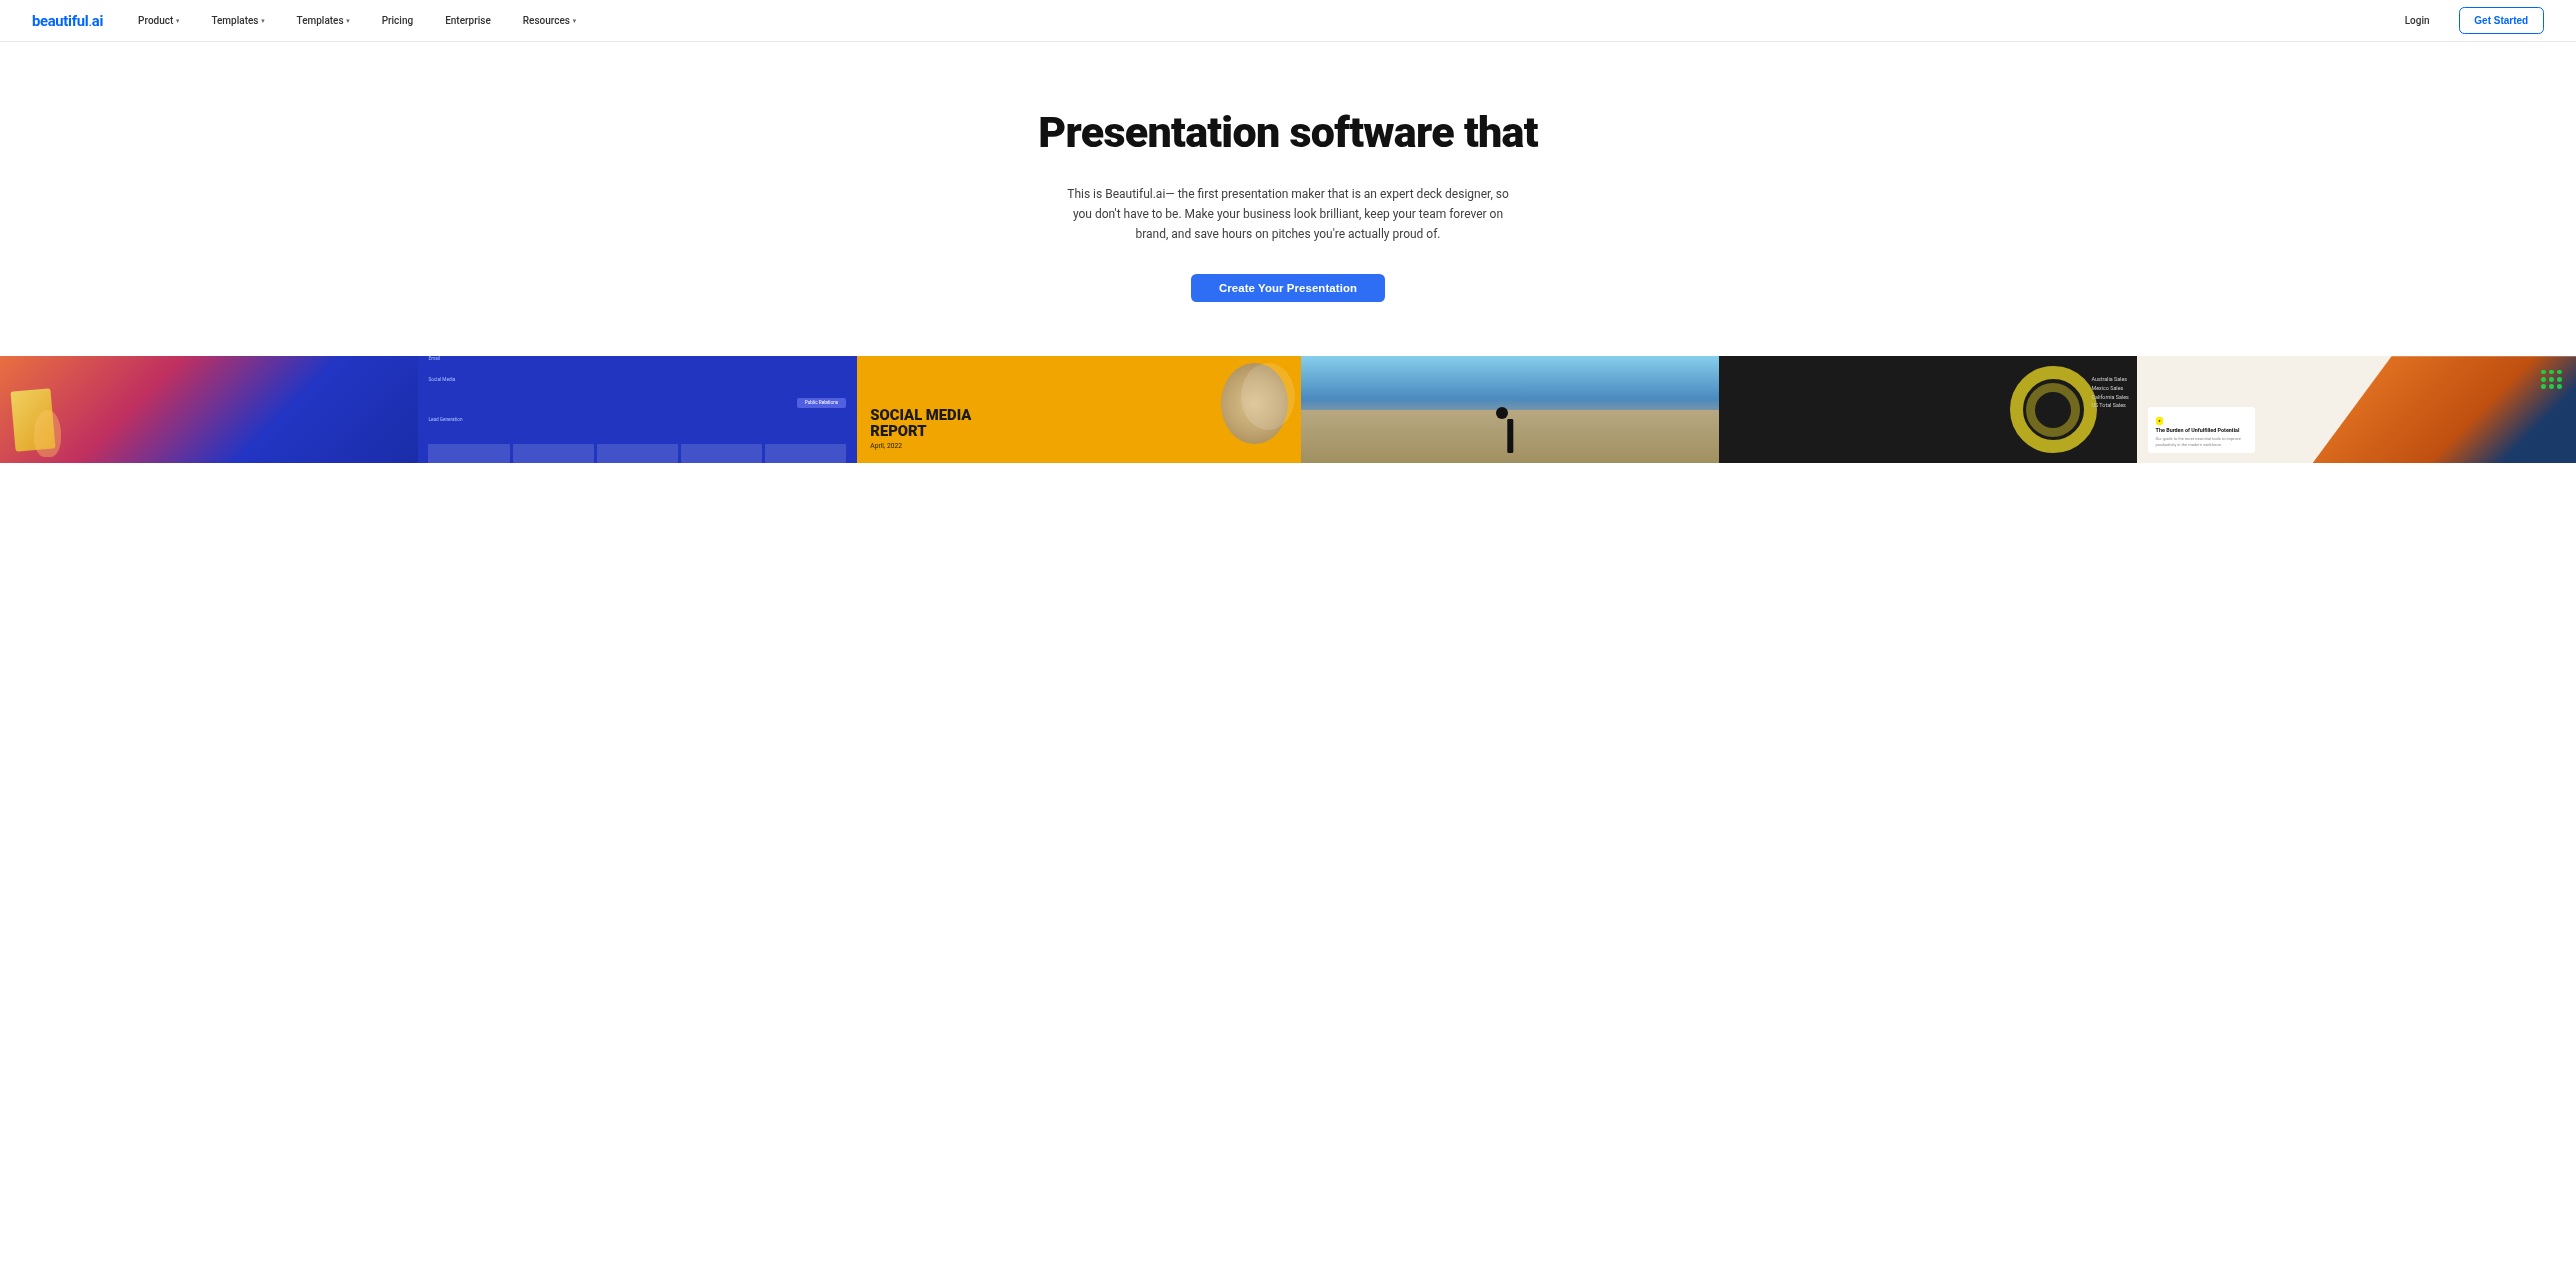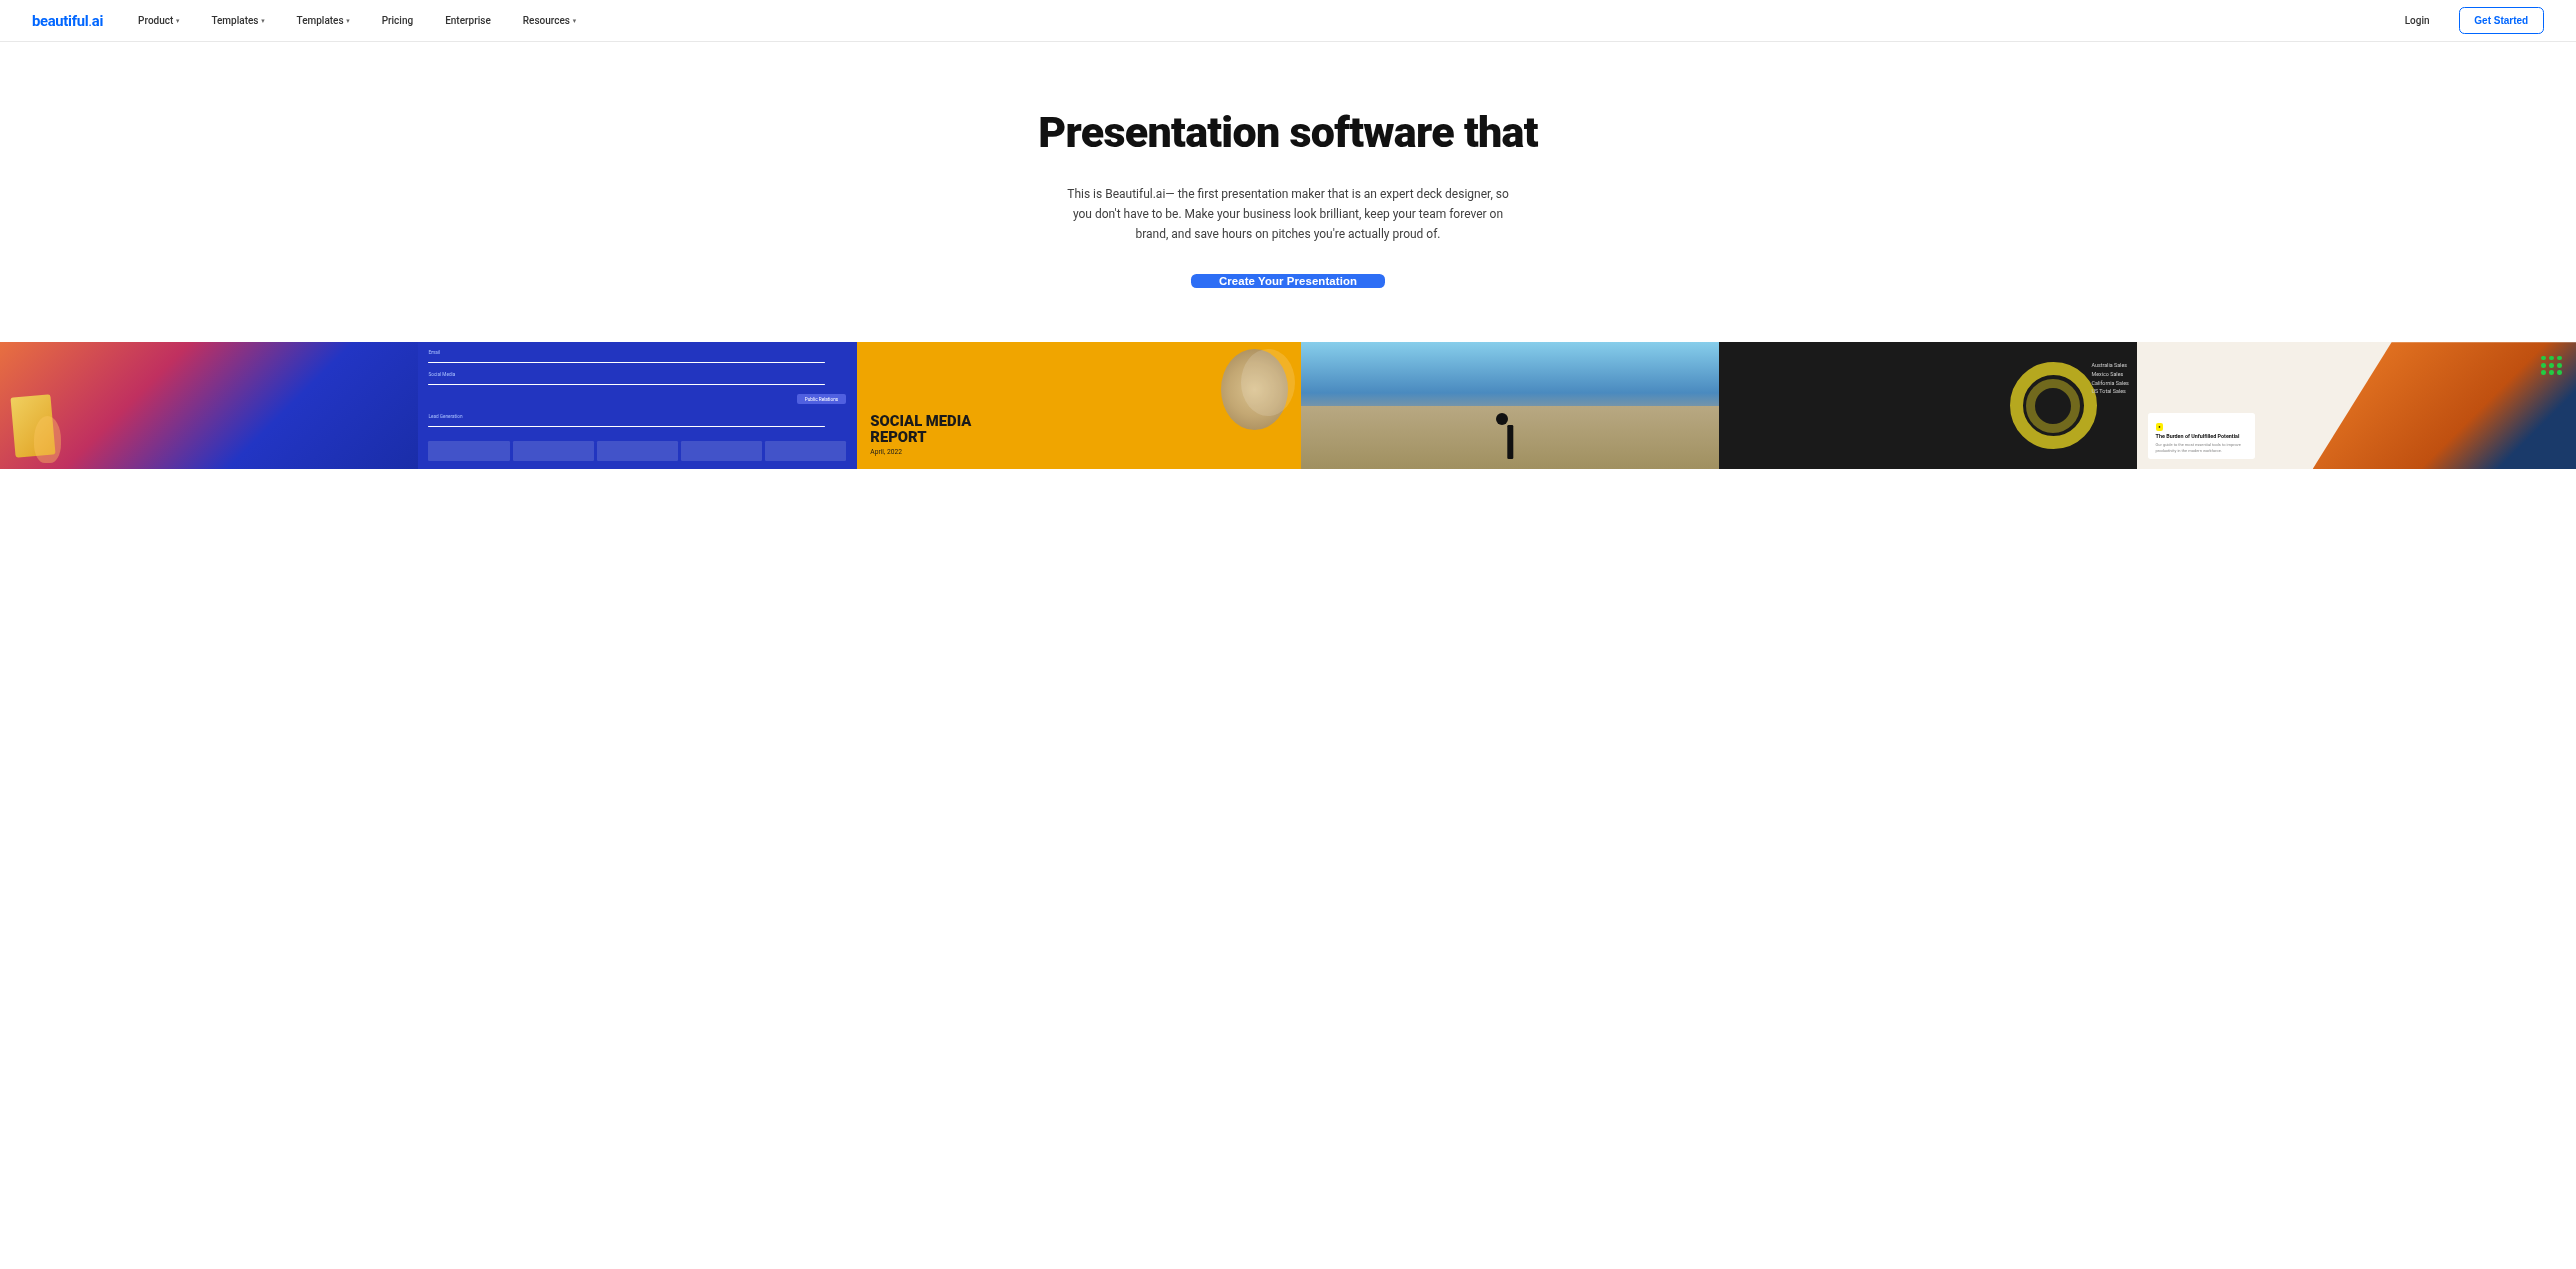--- a/index.html
+++ b/index.html
@@ -123,35 +123,35 @@
       color: #404040;
       max-width: 456px;
       margin-bottom: 29.5px;
     }
 
     .cta-button {
       background: #2d6ef5;
       color: #ffffff;
       font-size: 11.4px;
       font-weight: 700;
-      padding: 1px 28px;
+      padding: 8px 28px;
       border-radius: 5.4px;
       cursor: pointer;
       border: none;
       letter-spacing: 0.1px;
       transition: background 0.15s;
     }
 
     
     .gallery-strip {
       display: flex;
       gap: 0;
       overflow: hidden;
       background: #f0f0f0;
-      height: 127px;
+      height: 107px;
       align-items: stretch;
     }
 
     .gallery-card {
       flex: 1;
       min-width: 0;
       overflow: hidden;
       position: relative;
     }
 

